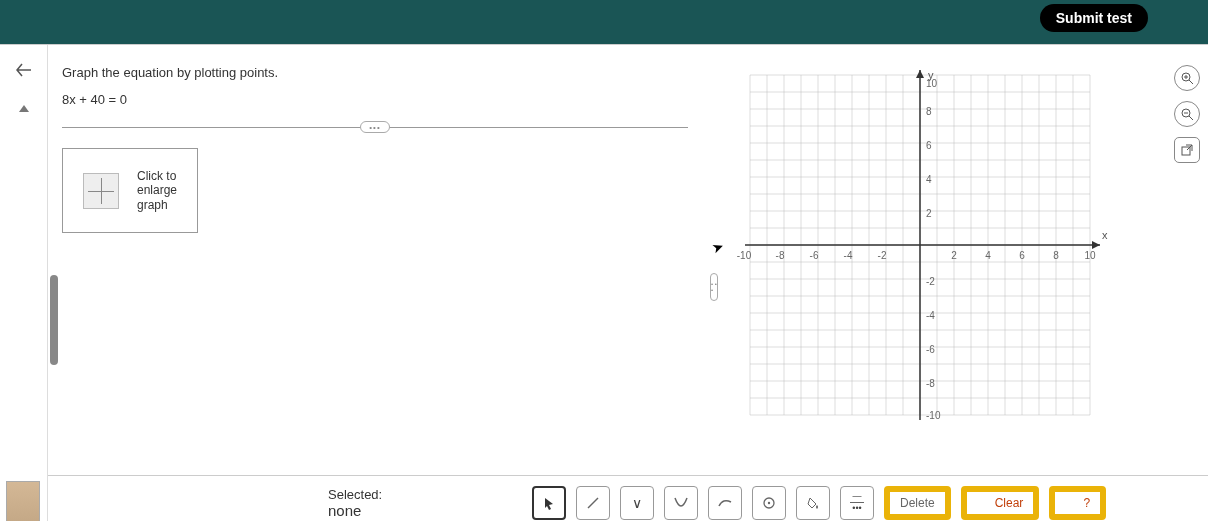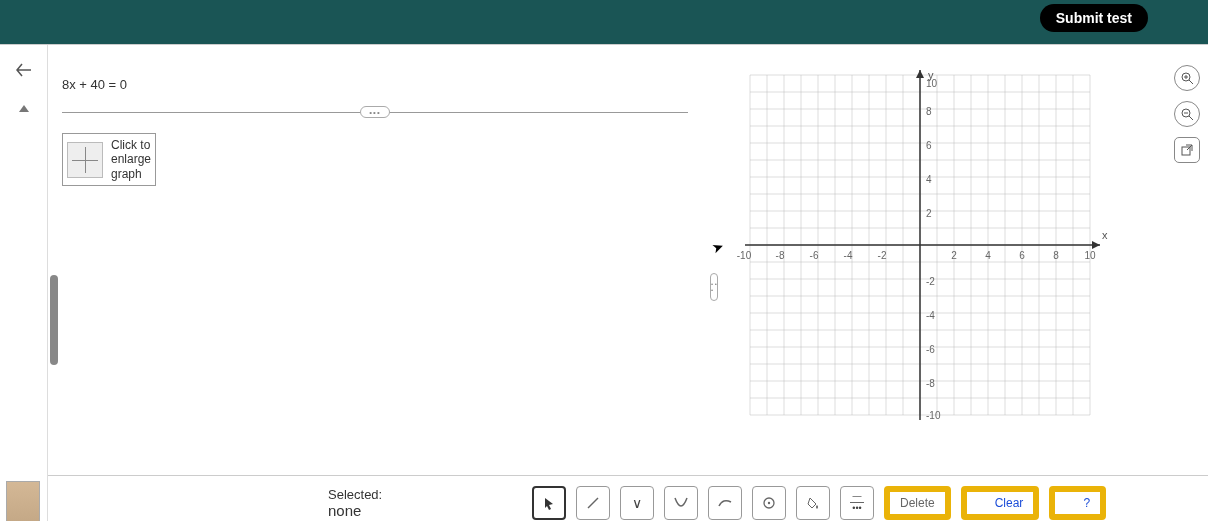--- a/index.html
+++ b/index.html
@@ -89,23 +89,23 @@
       justify-content:center;
       font-size:8px;
       color:#888;
       letter-spacing:1px;
     }
     .instruction { margin-bottom: 12px; }
     .enlarge-box {
       display: inline-flex;
       align-items: center;
       border: 1px solid #999;
-      padding: 4px;
+      padding: 20px;
       cursor: pointer;
-      gap: 8px;
+      gap: 18px;
     }
     .enlarge-thumb {
       width: 36px;
       height: 36px;
       background: linear-gradient(#eee,#eee);
       border: 1px solid #bbb;
       position: relative;
     }
     .enlarge-thumb::before, .enlarge-thumb::after {
       content:'';
@@ -223,21 +223,21 @@
       background:#fff;
       display:flex;
       align-items:center;
       justify-content:center;
       padding: 0 10px;
       cursor:pointer;
       font-size:12px;
       border-radius:4px;
       color:#666;
     }
-    .text-btn.dark { color:#1d4ed8;padding-left:28px; }
+    .text-btn.dark { color:#c2410c;padding-left:28px; }
     .frac-icon { display:flex; flex-direction:column; align-items:center; font-size:9px; line-height:1; }
     .frac-icon .bar { width:14px; height:1px; background:#666; margin:1px 0;}
     .bottom-left-thumb {
       position:absolute;
       left: 6px;
       bottom: 6px;
       width: 34px;
       height: 42px;
       background: linear-gradient(#d4b896,#c4a886);
       border: 1px solid #aaa;
@@ -260,20 +260,21 @@
     <div class="rail-icon">
       <svg width="14" height="14" viewBox="0 0 14 14">
           <path d="M7 2 L12 9 H2 Z" fill="#777"></path>
         </svg>
     </div>
   </div>
 
   <div class="content">
     <div class="question-panel">
       <div class="scrollbar-thumb"></div>
+      <div class="q-text">Graph the equation by plotting points.</div>
       <div class="eq-text">8x + 40 = 0</div>
       <div class="divider-line">
         <div class="divider-handle">•••</div>
       </div>
       <div class="enlarge-box">
         <div class="enlarge-thumb"></div>
         <div class="enlarge-text">
           <div>Click to</div>
           <div>enlarge</div>
           <div>graph</div>

